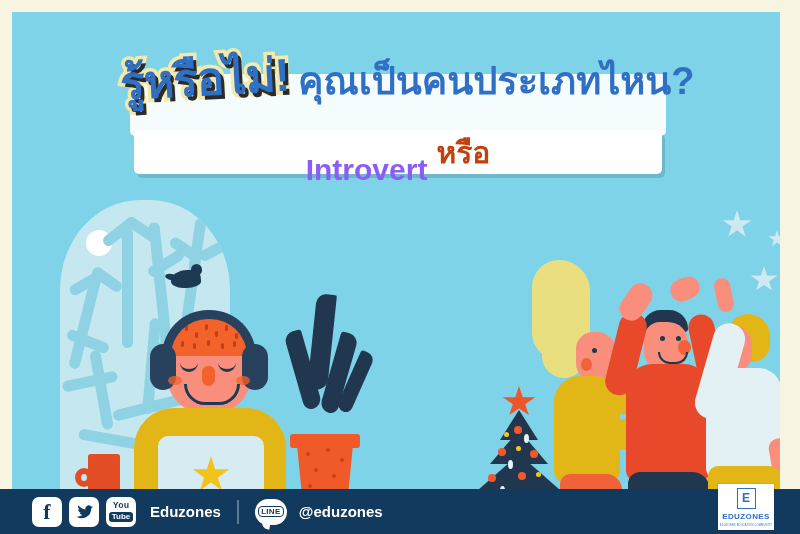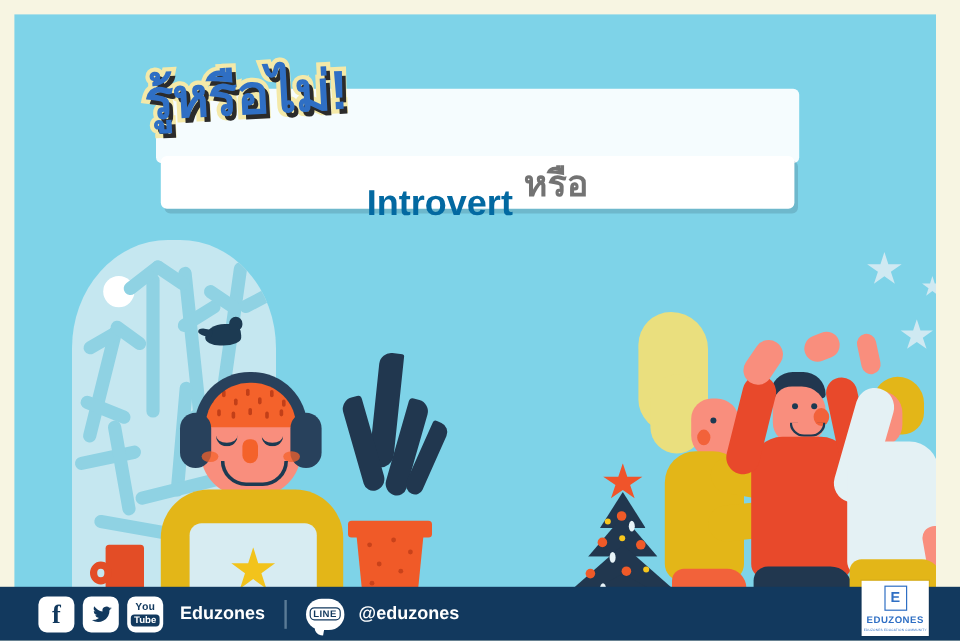--- a/index.html
+++ b/index.html
@@ -174,23 +174,23 @@
   .whitebox{
     position:absolute;left:14px;top:86px;width:528px;height:44px;
     background:#ffffff;border-radius:5px;
     box-shadow:3px 4px 0 rgba(40,60,80,.18);
   }
   .whitebox-inner{
     position:absolute;left:0;top:0;right:0;bottom:0;
     display:flex;align-items:center;justify-content:center;gap:9px;
     font-size:30px;font-weight:bold;white-space:nowrap;
   }
-  .c-intro{color:#0369a1;margin-top:36px;}
+  .c-intro{color:#8b5cf6;margin-top:36px;}
   .c-extro{color:#f0503c;}
-  .c-or{color:#737373;}
+  .c-or{color:#c2410c;}
   .c-ambi{color:#fcc566;}
   
   .tsheet{
     position:absolute;left:10px;top:30px;width:536px;height:62px;
     background:rgba(255,255,255,.92);border-radius:5px;
   }
 
   
   #footer{
     position:absolute;left:0;top:489px;width:800px;height:45px;
@@ -388,20 +388,21 @@
         <div class="orn w" style="left:26px;top:100px;"></div>
         <div class="orn" style="left:56px;top:104px;"></div>
         <div class="orn y" style="left:16px;top:108px;"></div>
       </div>
     </div>
 
     <div id="title" style="left:108px;top:32px;">
       <div class="tsheet"></div>
       <div class="tline1">
         <div class="know">รู้หรือไม่!</div>
+        <div class="q1">คุณเป็นคนประเภทไหน?</div>
       </div>
       <div class="whitebox">
         <div class="whitebox-inner">
           <span class="c-intro">Introvert</span>
           <span class="c-or">หรือ</span>
         </div>
       </div>
     </div>
 
   </div>

